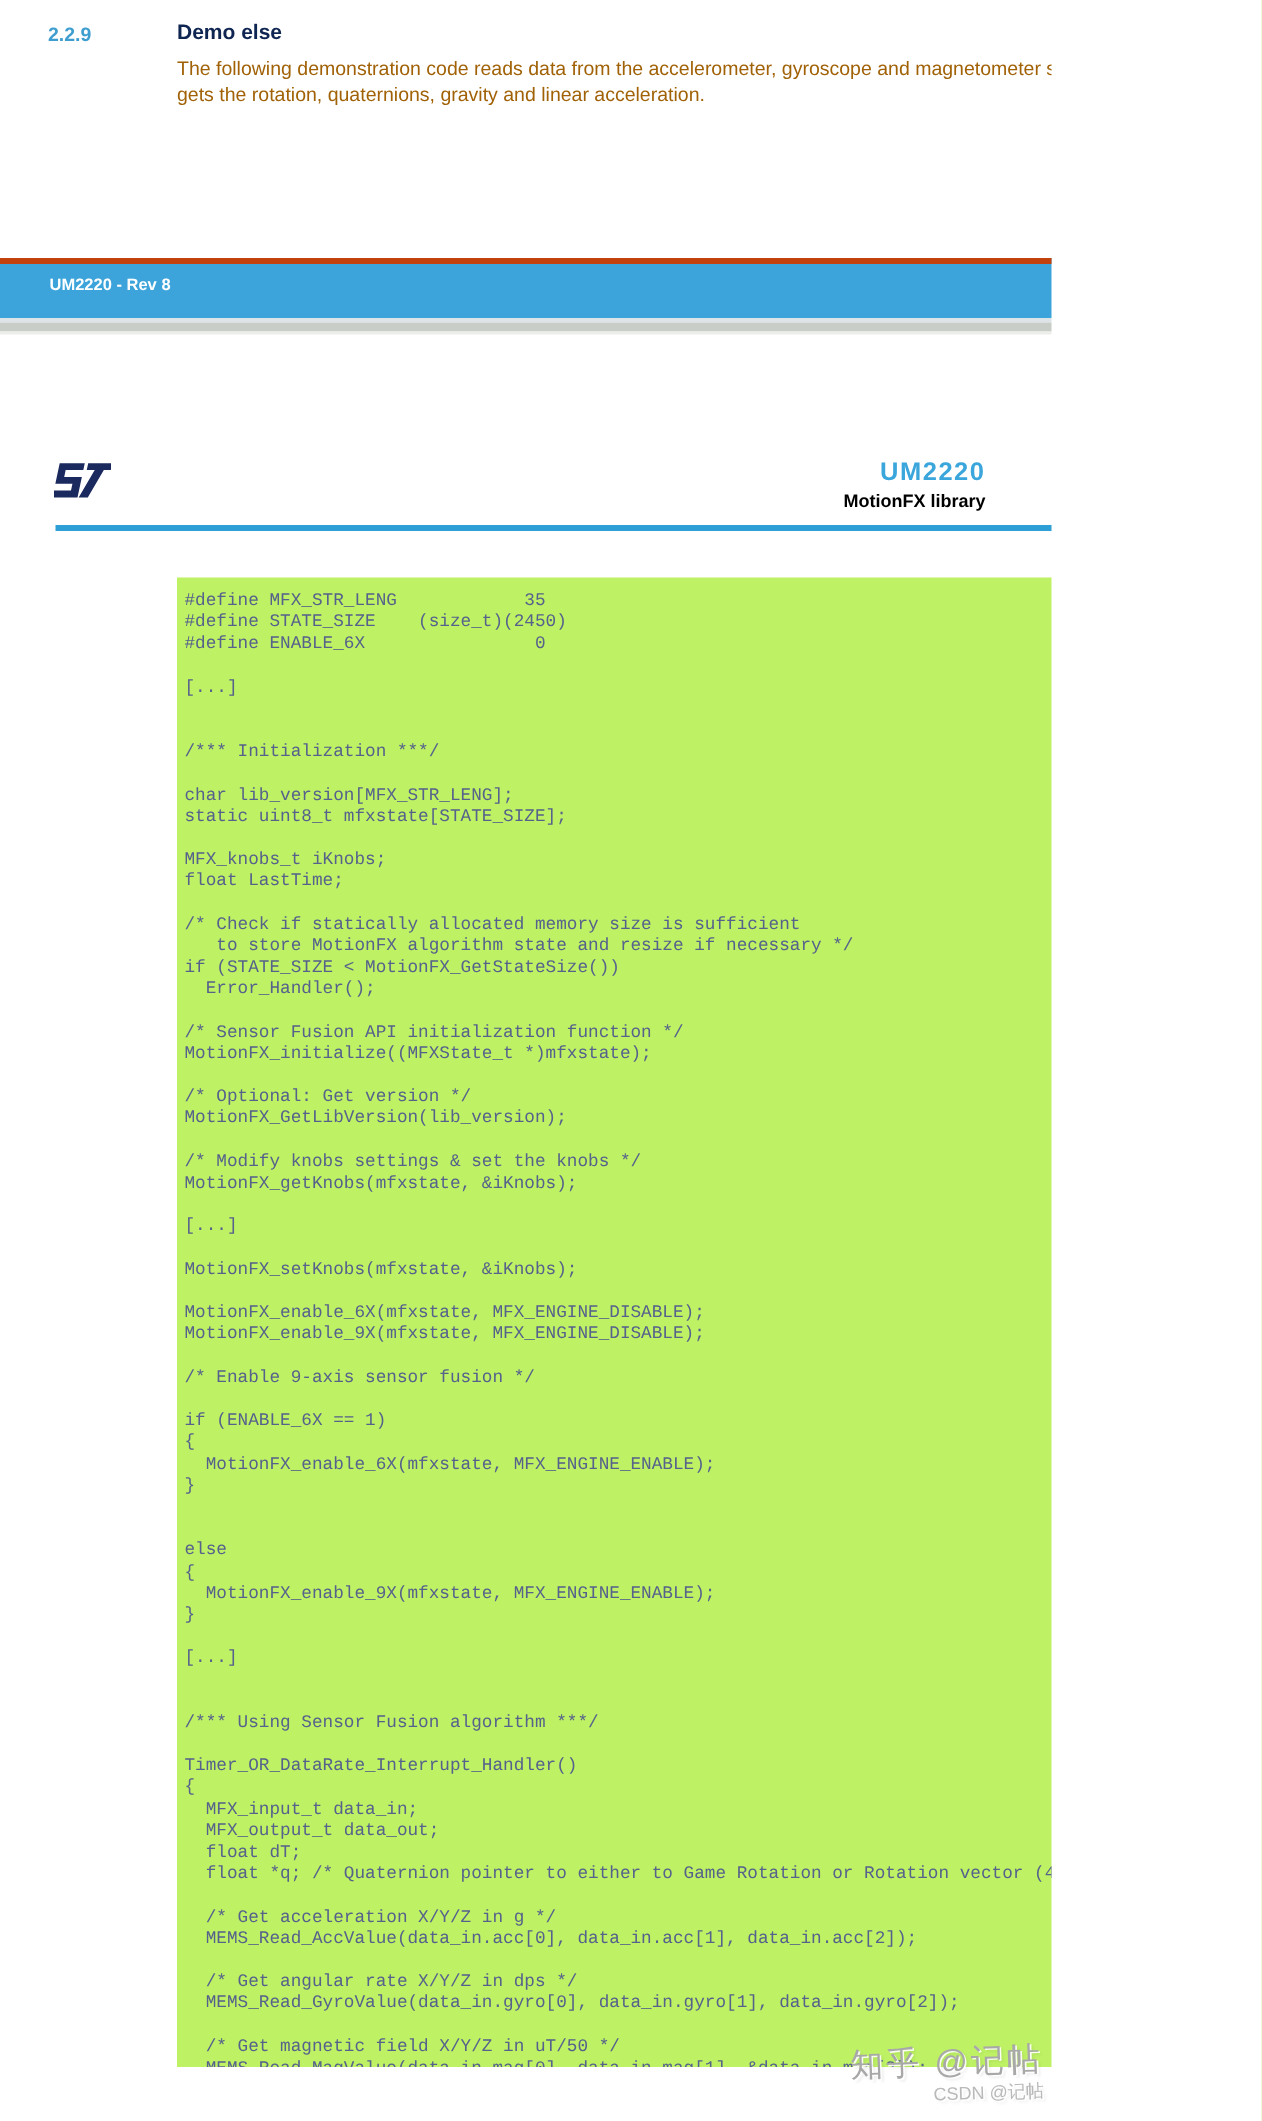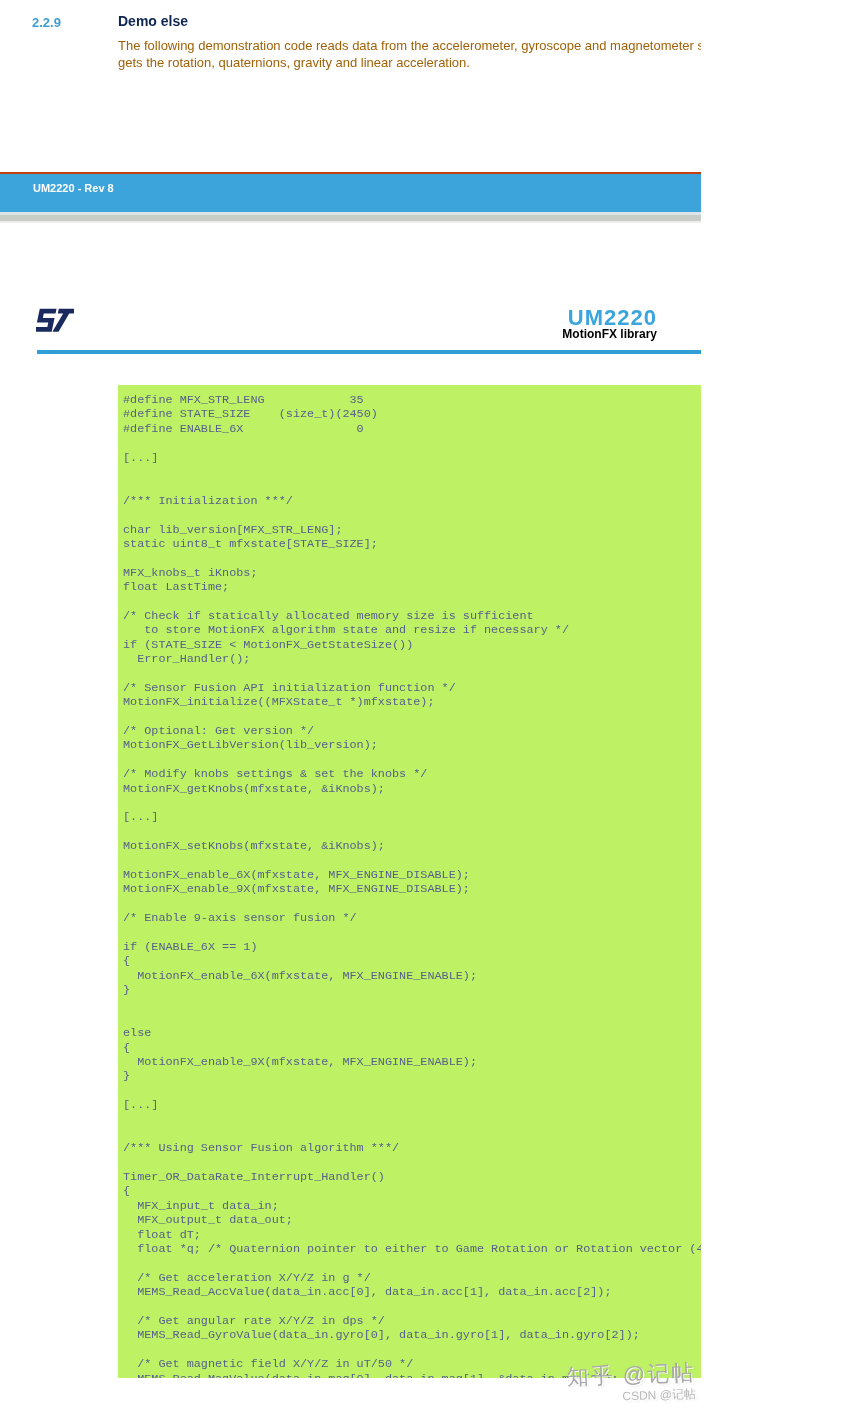--- a/index.html
+++ b/index.html
@@ -21,39 +21,39 @@
     font-size:14px; font-weight:bold; color:#0f2552;
   }
   .body-text {
     position:absolute; left:118px; top:37px; width:676px;
     font-size:13px; line-height:17px; color:#a16207;
   }
 
   
   .footer-bar {
     position:absolute; left:0; top:172px; width:841px; height:40px;
-    background:#3ca4da; border-top:2px solid #c2410c;
+    background:#3ca4da; border-top:4px solid #c2410c;
   }
   .footer-bar .doc-ref {
     position:absolute; left:33px; top:8px;
     font-size:11px; font-weight:bold; color:#ffffff;
   }
   .footer-bar .page-ind {
     position:absolute; right:44px; top:8px;
     font-size:16px; font-weight:bold; color:#ffffff;margin-left:27px;
   }
   .edge-light { position:absolute; left:0; top:212px; width:841px; height:3px; background:#dde4e8; }
   .edge-gray  { position:absolute; left:0; top:215px; width:841px; height:6px; background:#c9cdc7; }
   .edge-fade  { position:absolute; left:0; top:221px; width:841px; height:2px; background:#eceeea; }
 
   
   .st-logo { position:absolute; left:36px; top:302px; width:38px; height:38px; }
   .doc-num {
     position:absolute; right:44px; top:305px;
-    font-size:22px; font-weight:bold; color:#3aa6dc; letter-spacing:1px;
+    font-size:17px; font-weight:bold; color:#3aa6dc; letter-spacing:1px;
   }
   .doc-title {
     position:absolute; right:44px; top:327px;
     font-size:12px; font-weight:bold; color:#000000;
   }
   .header-rule {
     position:absolute; left:37px; top:350px; width:760px; height:4px;
     background:#2e9fd6;
   }
 

